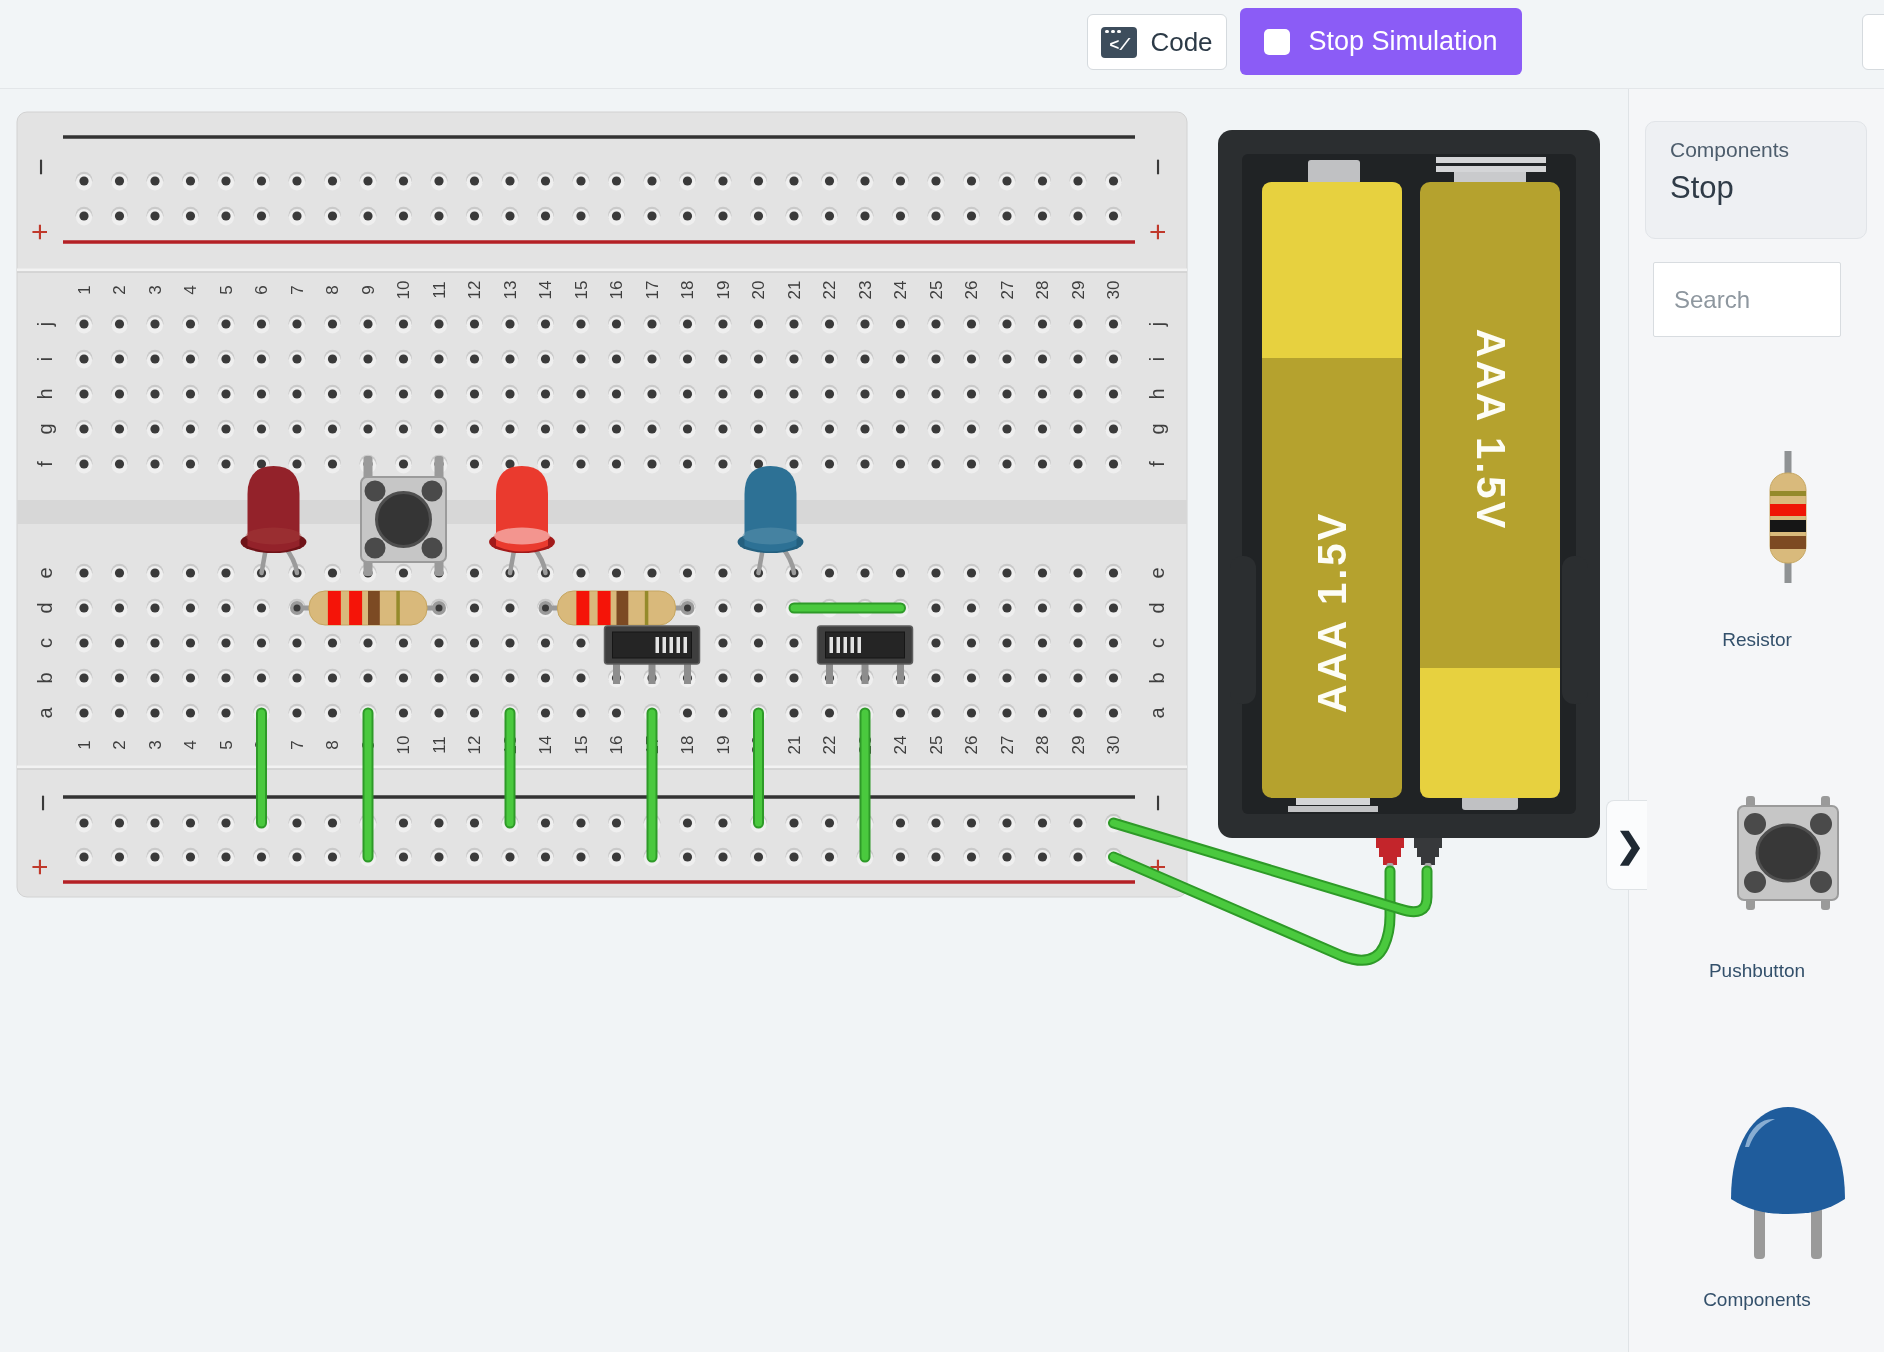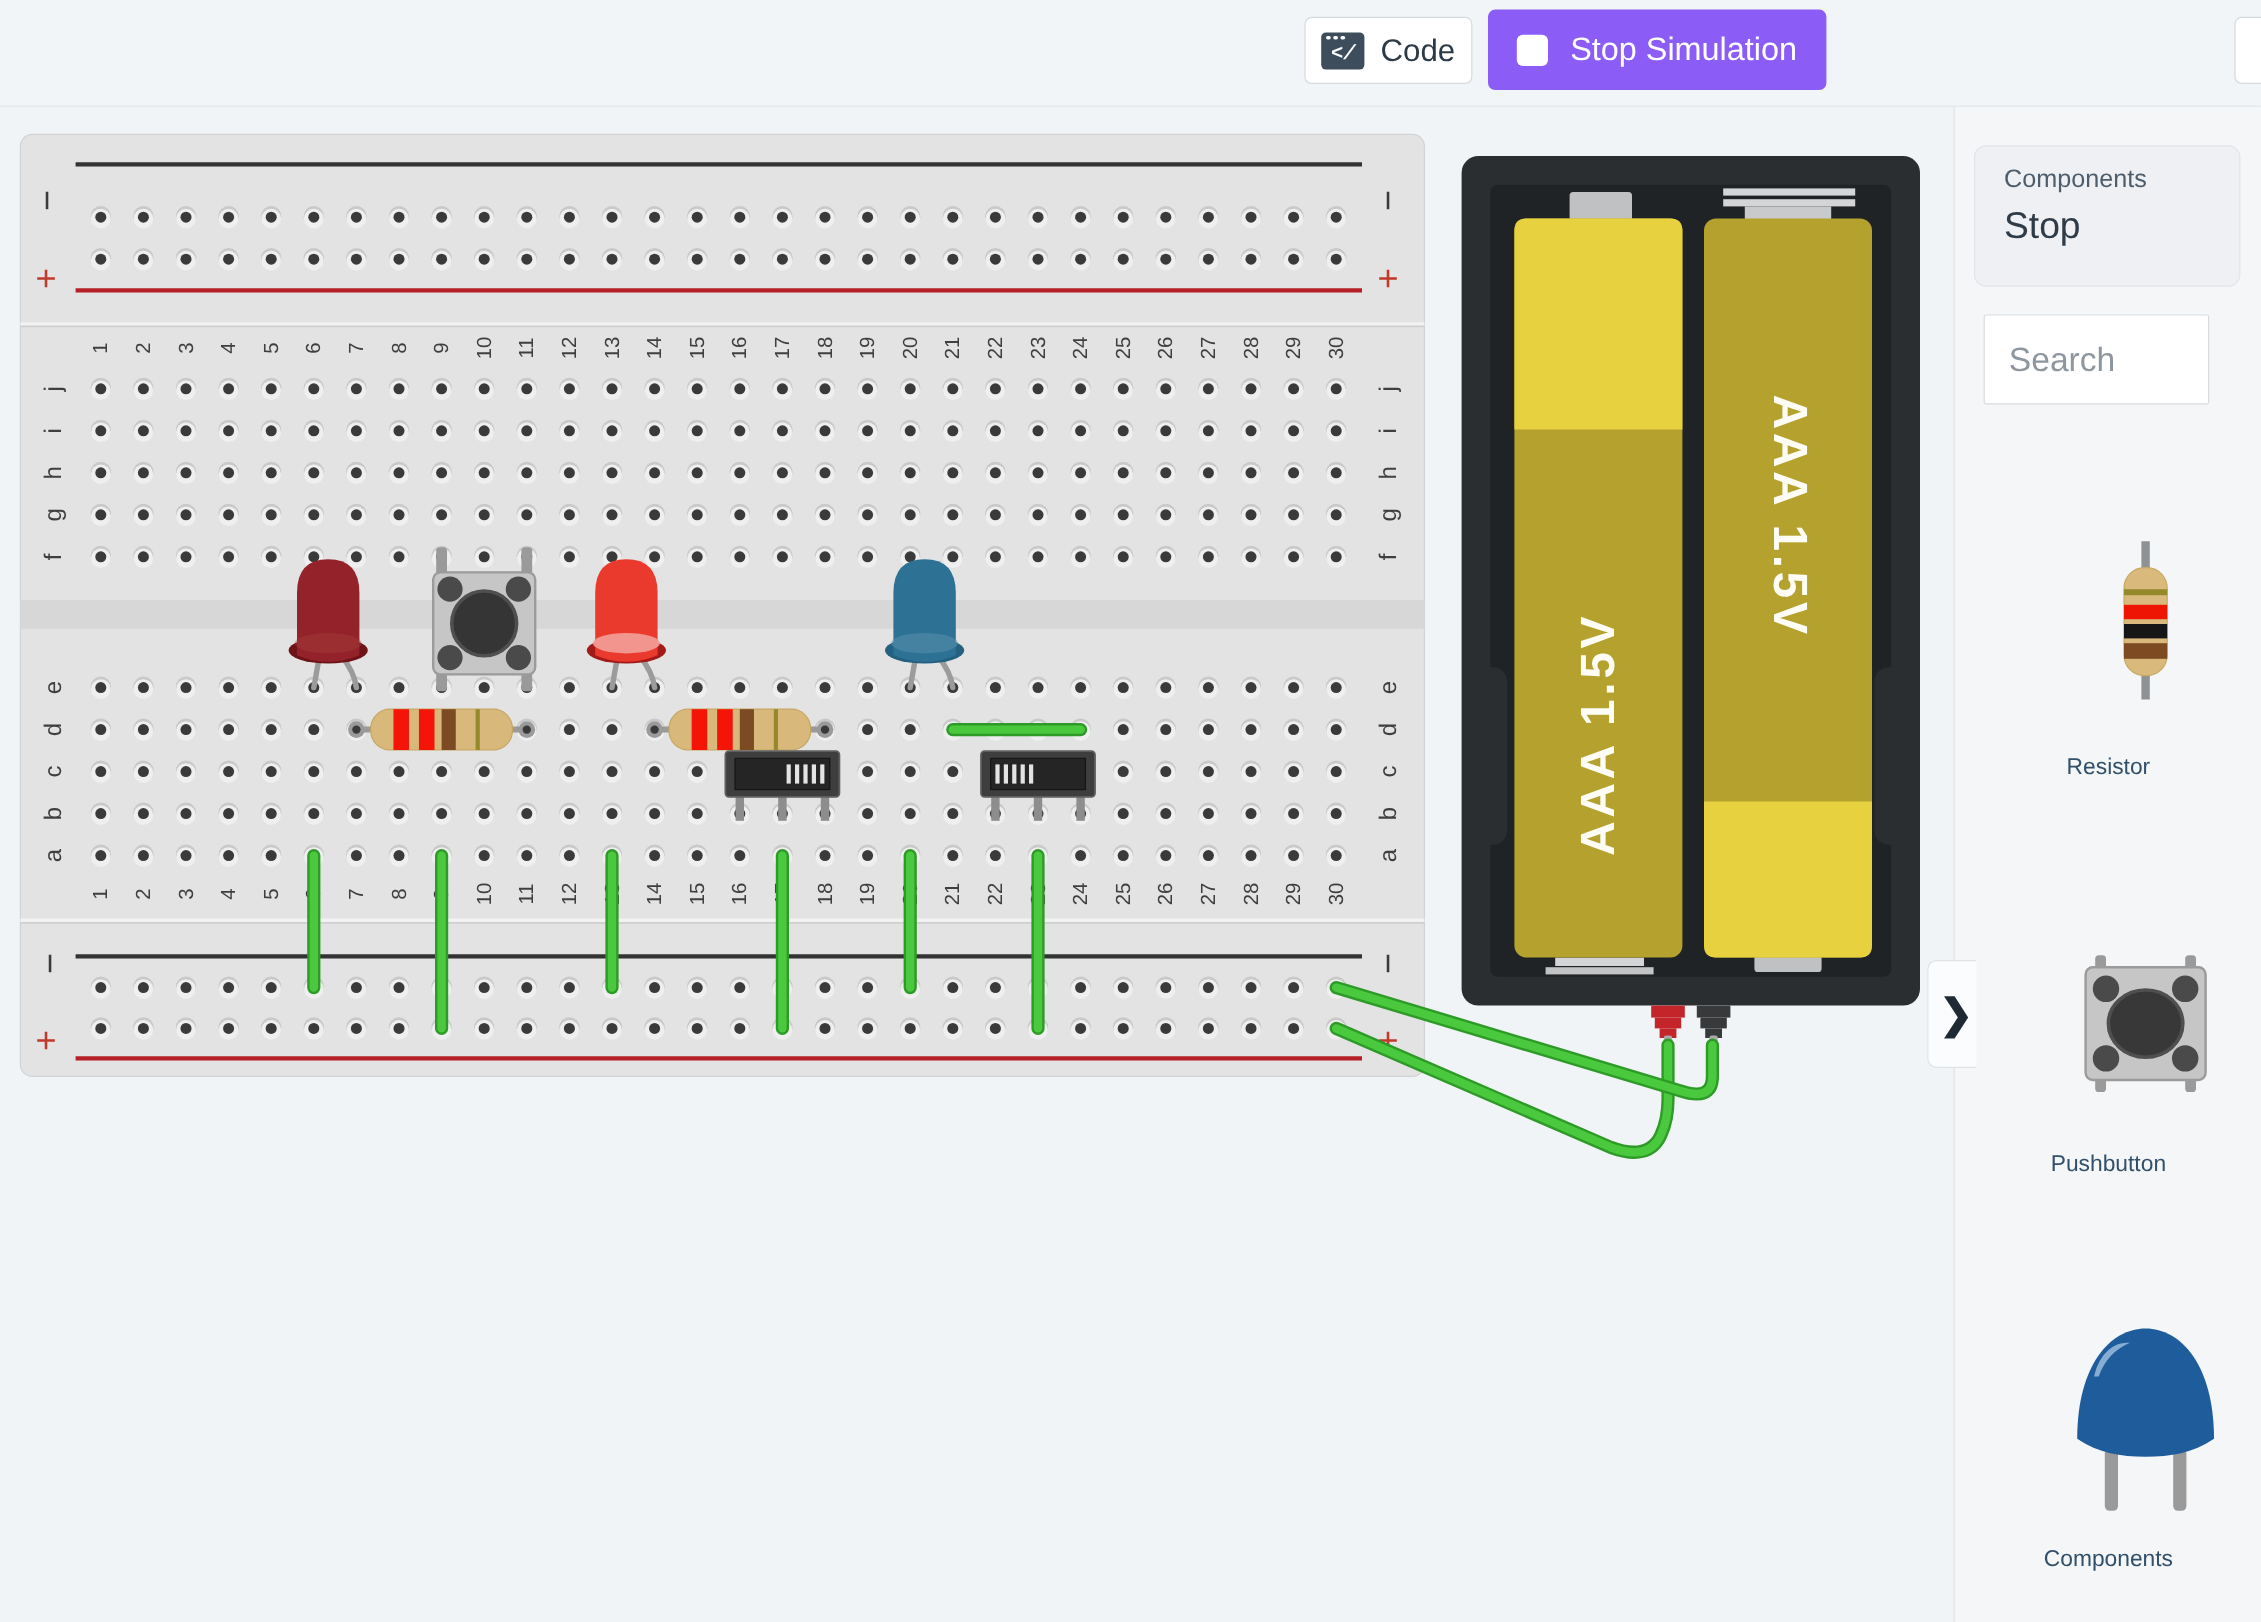--- a/index.html
+++ b/index.html
@@ -23,21 +23,21 @@
   .partial-btn{left:1862px;top:14px;width:30px;height:56px;background:#fff;
     border:1px solid #d5dade;border-radius:6px 0 0 6px;}
   .canvas{position:absolute;left:0;top:0;width:1884px;height:1352px;}
   .sidebar{position:absolute;left:1628px;top:89px;width:256px;height:1263px;
     background:#f5f6f8;border-left:1px solid #dfe3e6;z-index:20;}
   .comp-card{position:absolute;left:16px;top:32px;width:222px;height:118px;background:#eef0f3;
     border:1px solid #e1e4e8;border-radius:10px;box-sizing:border-box;padding:16px 0 0 24px;}
   .comp-card .small{font-size:21px;color:#4d5d6c;}
   .comp-card .big{font-size:31px;color:#2f3b47;margin-top:8px;}
   .search-box{position:absolute;left:24px;top:173px;width:188px;height:75px;background:#fff;
-    border:1px solid #d8dce0;border-radius:2px;box-sizing:border-box;font-size:28px;
+    border:1px solid #d8dce0;border-radius:2px;box-sizing:border-box;font-size:24px;
     color:#5a636b;padding:0 20px;outline:none;font-family:"Liberation Sans",sans-serif;}
   .search-box::placeholder{color:#8e979f;}
   .item{position:absolute;left:0;width:256px;display:flex;flex-direction:column;
     align-items:center;cursor:pointer;}
   .item .ilabel{font-size:19px;color:#33506b;margin-top:0;}
   .item-resistor{top:360px;}
   .item-pushbutton{top:705px;}
   .item-capacitor{top:998px;}
   .item-resistor .ilabel{margin-top:44px;}
   .item-pushbutton .ilabel{margin-top:48px;}

